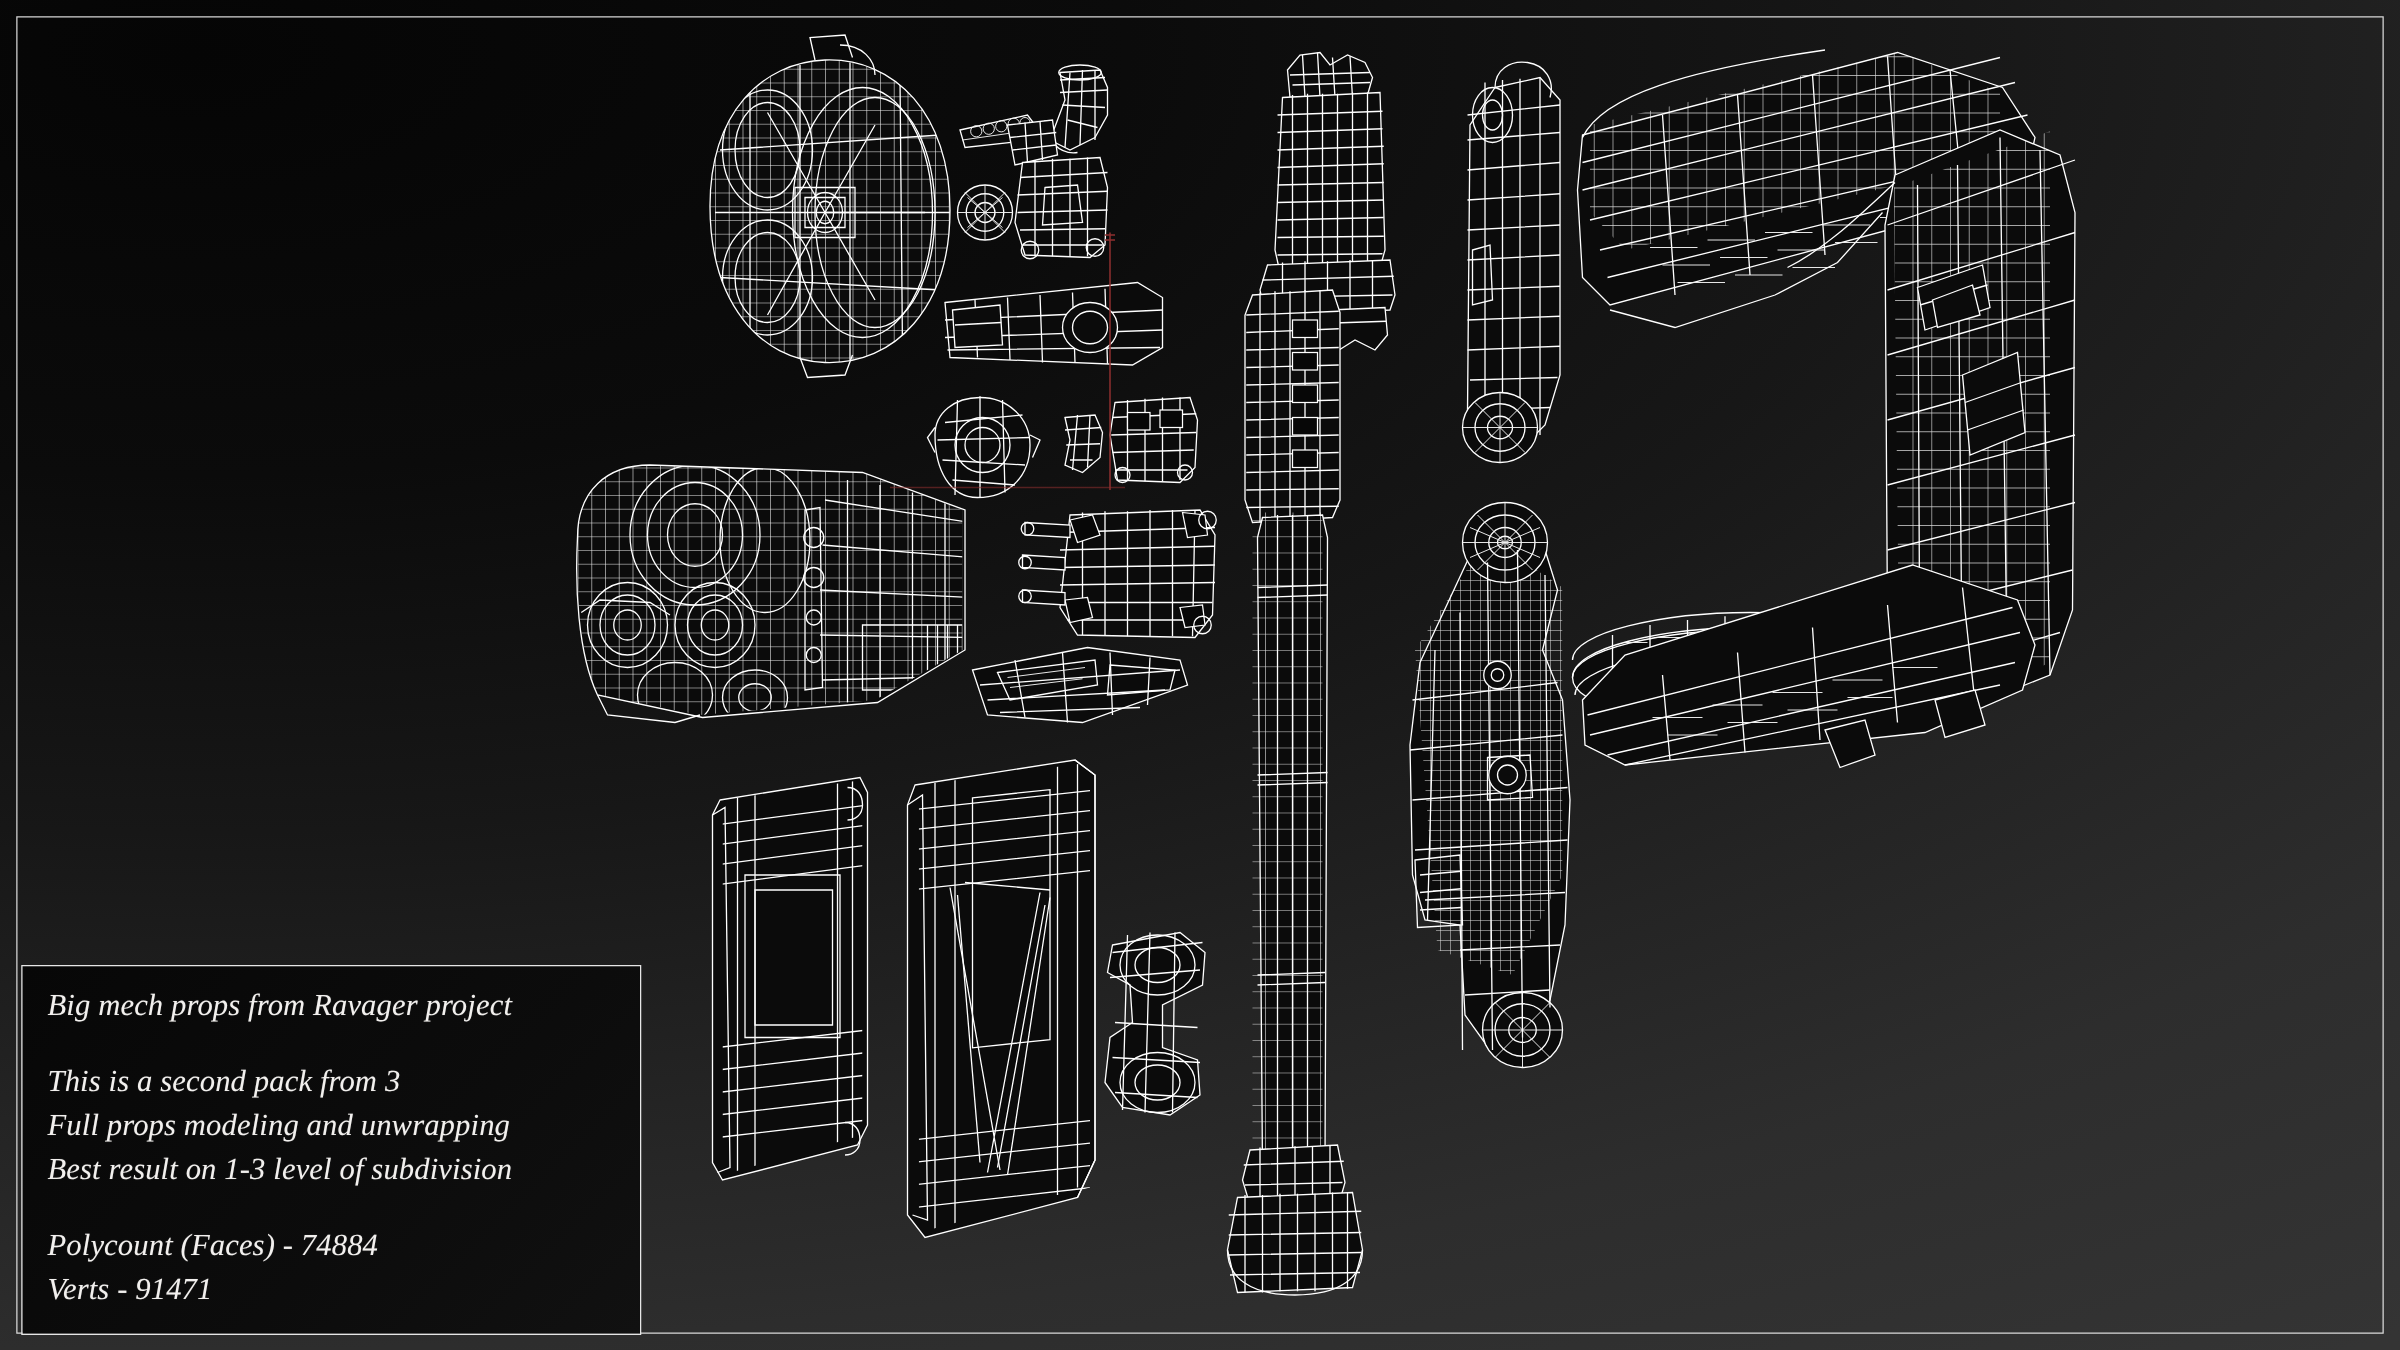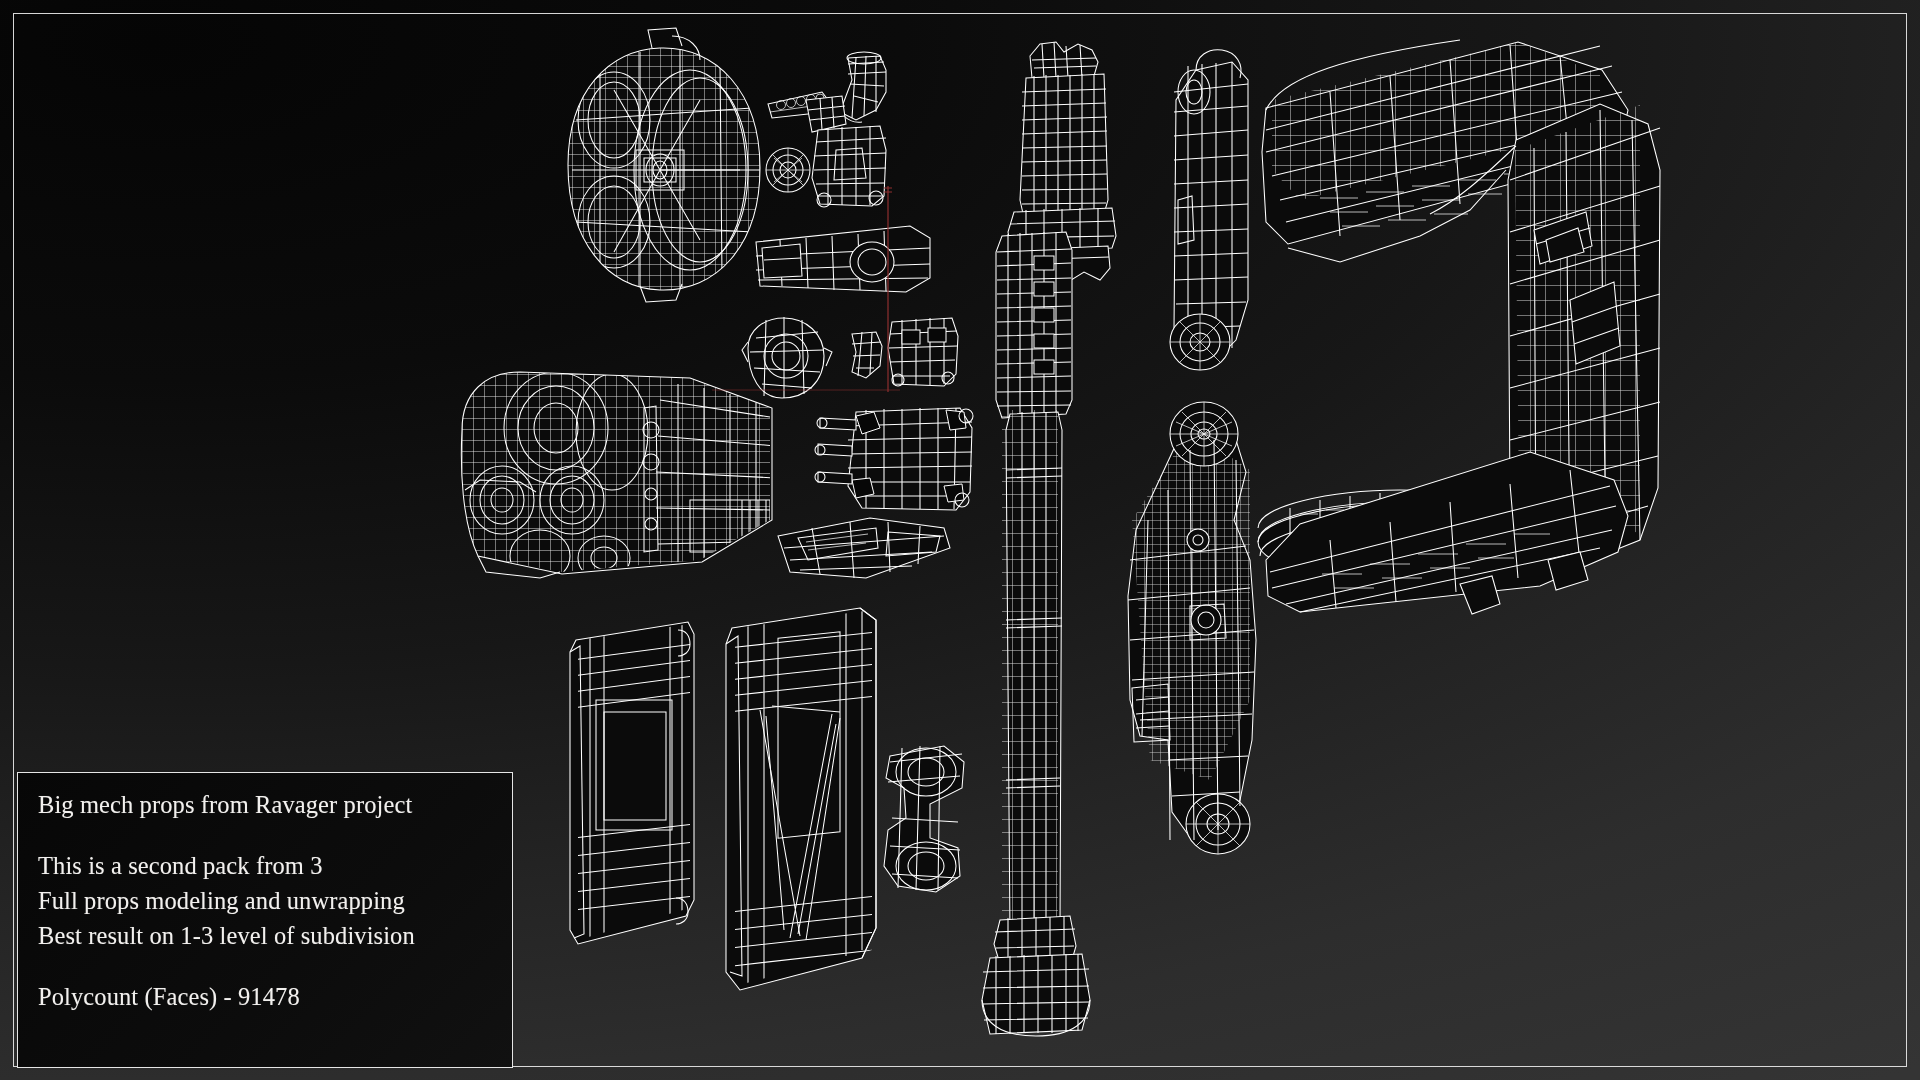--- a/index.html
+++ b/index.html
@@ -4,20 +4,21 @@
 <title>Wireframe Props Sheet</title>
 <style>
   html,body{margin:0;padding:0;background:#000;}
   body{width:1920px;height:1080px;overflow:hidden;font-family:"Liberation Serif",serif;}
 
   #stage{
     position:relative;width:1920px;height:1080px;
     background:
       radial-gradient(ellipse 150% 120% at 8% 4%, #050505 0%, #0b0b0b 26%, #171717 48%, #242424 66%, #2d2d2d 80%, #343434 100%);
     overflow:hidden;
+    font-style:italic;
   }
 
   
   #outer-frame{
     position:absolute; left:13px; top:13px; right:13px; bottom:13px;
     border:1.5px solid #e8e8e8; box-sizing:border-box; pointer-events:none;
     opacity:.92;
   }
 
   
@@ -507,16 +508,17 @@
 
   <div id="outer-frame"></div>
 
   <div id="info-box">
     <div class="info-line">Big mech props from Ravager project</div>
     <div class="gap"></div>
     <div class="info-line">This is a second pack from 3</div>
     <div class="info-line">Full props modeling and unwrapping</div>
     <div class="info-line">Best result on 1-3 level of subdivision</div>
     <div class="gap"></div>
-    <div class="info-line">Polycount (Faces) - 91478</div>
+    <div class="info-line">Polycount (Faces) - 74884</div>
+    <div class="info-line">Verts - 91471</div>
   </div>
 
 </div>
 
 </body></html>

